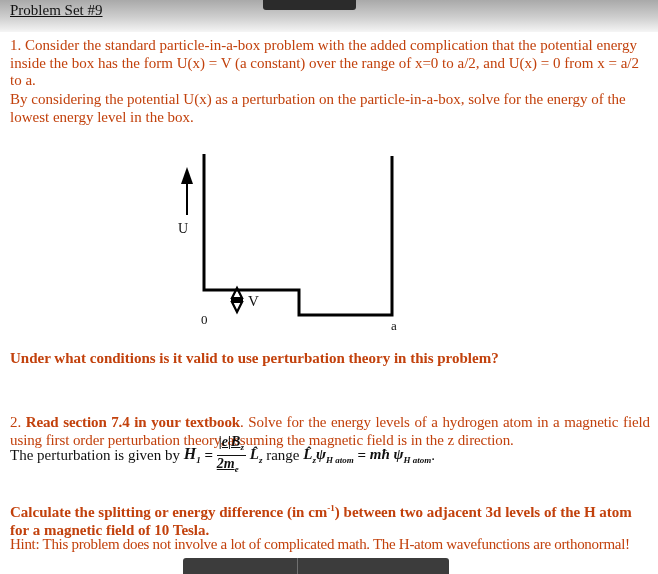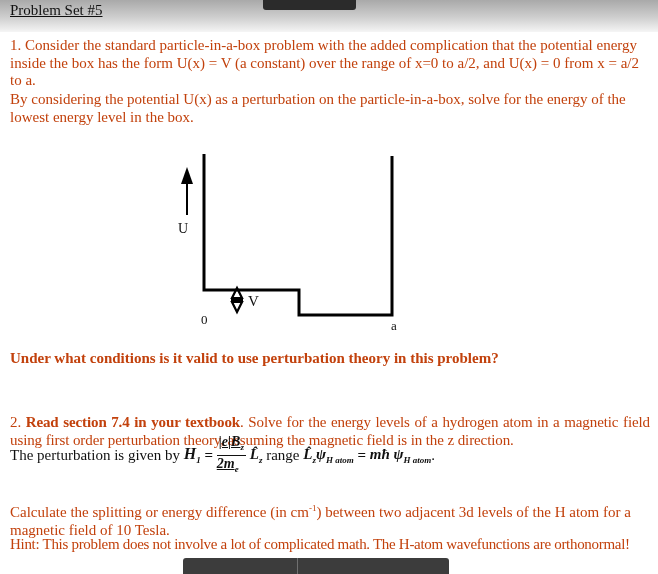--- a/index.html
+++ b/index.html
@@ -24,21 +24,21 @@
     .para {
       position: absolute; left: 10px; width: 640px;
       font-size: 15px; line-height: 17.5px; color: #c2410c;
     }
     .p1 { top: 37px; }
     .p2 { top: 91px; }
     .bold { font-weight: bold; }
     .q1 { top: 350px; font-weight: bold; }
     .p3 { top: 414px; text-align: justify; letter-spacing: -0.1px; }
     .formula-line { position: absolute; left: 10px; top: 434px; width: 640px; height: 40px; font-size: 15px; }
-    .p4 { top: 500px; }
+    .p4 { top: 500px; font-weight: bold; }
     .hint { top: 535px; font-weight: normal; line-height: 19px; letter-spacing: -0.3px; }
 
     .diagram { position: absolute; left: 160px; top: 150px; width: 260px; height: 190px; }
 
     .bottom-bar {
       position: absolute; left: 183px; top: 558px; width: 266px; height: 16px;
       background: #3c3c3c; border-radius: 3px 3px 0 0; display: flex;
     }
     .bottom-bar .seg { flex: 1; height: 100%; }
     .bottom-bar .seg.first { border-right: 1px solid #707070; }
@@ -49,21 +49,21 @@
     .frac .num { display: block; border-bottom: 1.5px solid #111; padding: 0 2px; font-size: 14px; line-height: 16px; }
     .frac .den { display: block; font-size: 14px; line-height: 16px; }
     sub.s { font-size: 9px; }
   </style>
 </head>
 <body>
 
 <div class="top-gradient"></div>
 <div class="top-dark-tab"></div>
 
-<div class="title">Problem Set #5</div>
+<div class="title">Problem Set #9</div>
 
 <div class="para p1">1.  Consider the standard particle-in-a-box problem with the added complication that the potential energy inside the box has the form U(x) = V (a constant) over the range of x=0 to a/2, and U(x) = 0 from x = a/2 to a.</div>
 <div class="para p2">By considering the potential U(x) as a perturbation on the particle-in-a-box, solve for the energy of the lowest energy level in the box.</div>
 
 <div class="diagram">
   <svg width="260" height="190" viewBox="0 0 260 190">
 
     <line x1="27" y1="65" x2="27" y2="30" stroke="#000" stroke-width="2"></line>
     <polygon points="27,17 21,34 33,34" fill="#000"></polygon>
 

